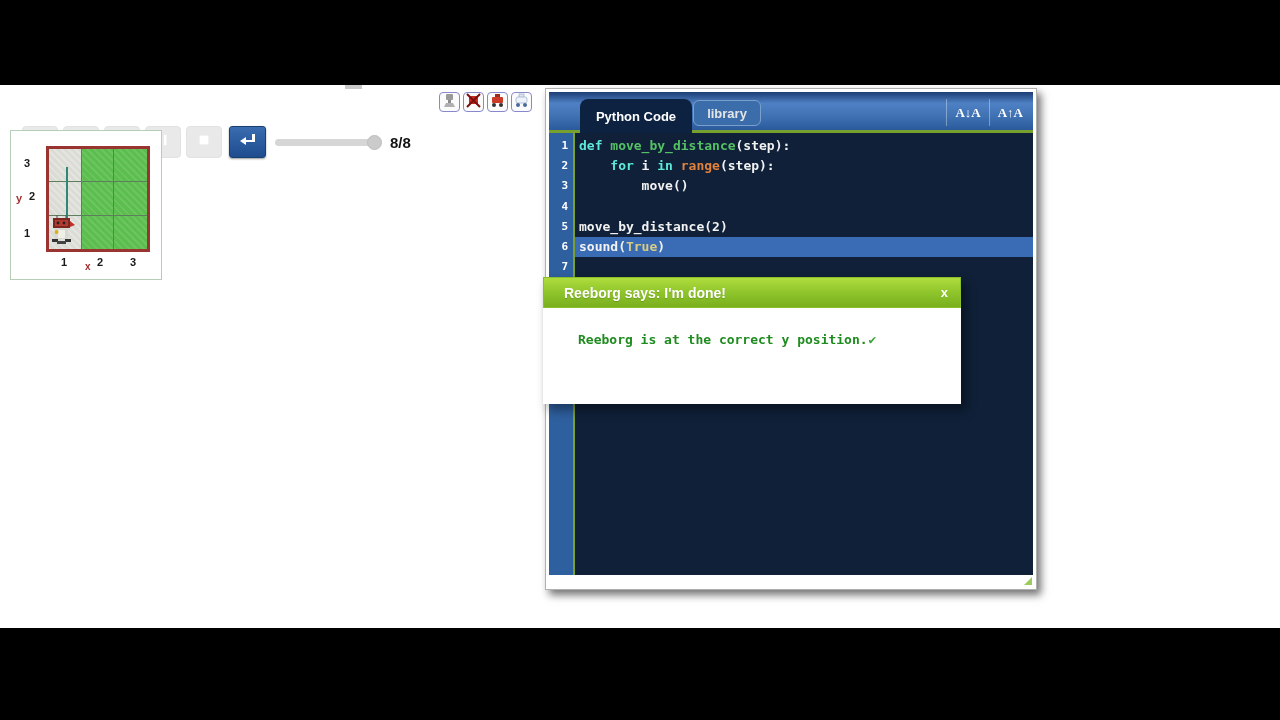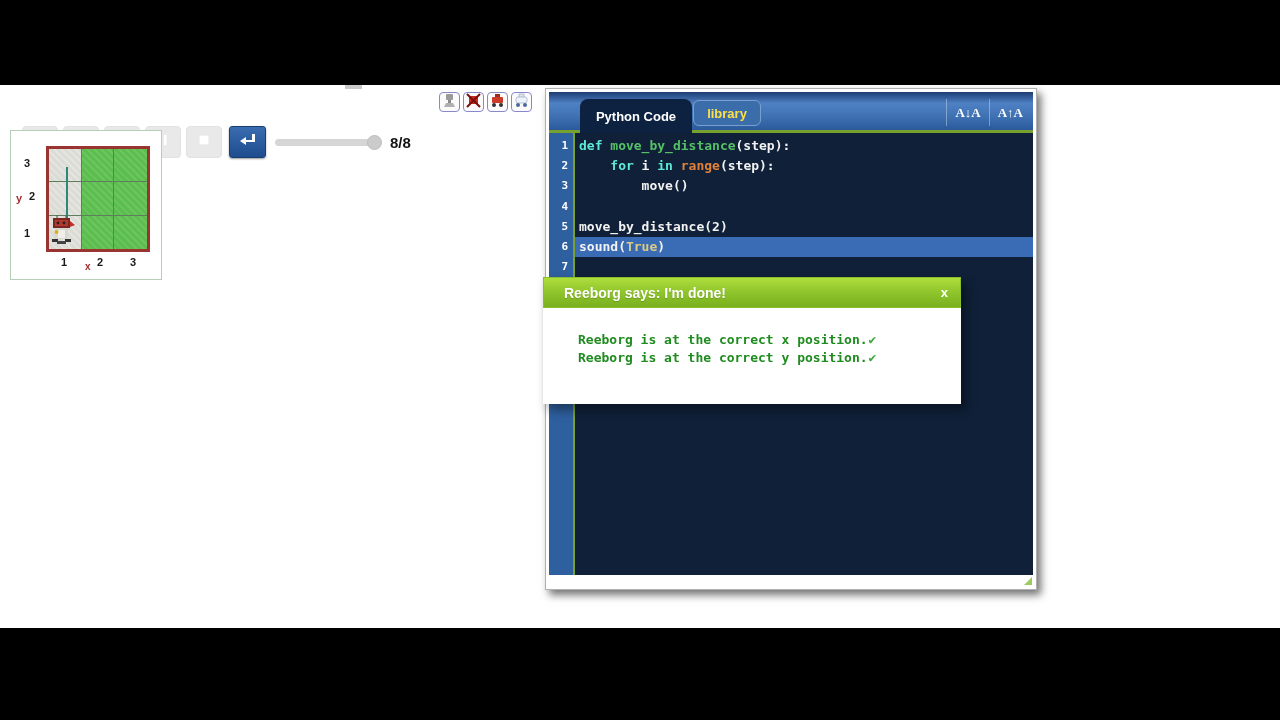--- a/index.html
+++ b/index.html
@@ -46,21 +46,21 @@
   
   .panel { position:absolute; left:545px; top:3px; width:492px; height:502px; background:#fff;
            border:1px solid #b0b0b0; padding:3px; box-shadow:4px 5px 8px rgba(0,0,0,.55); }
   .phead { position:relative; height:41px;
            background:linear-gradient(180deg,#1d3d74 0,#4e81c4 30%,#3f71b2 65%,#2a5a9c 100%);
            border-bottom:3px solid #76a12f; }
   .tab-active { position:absolute; left:31px; top:7px; width:112px; height:34px; background:#0d2140;
                 border-radius:8px 8px 0 0; color:#fff; font-weight:bold; font-size:13px;
                 display:flex; align-items:center; justify-content:center; z-index:2; }
   .tab-lib { position:absolute; left:144px; top:8px; width:68px; height:26px; background:#3c6dab;
-             border:1px solid #7a9fcc; border-radius:6px; color:#fde047; font-size:13px; font-weight:bold;
+             border:1px solid #7a9fcc; border-radius:6px; color:#e5e5e5; font-size:13px; font-weight:bold;
              display:flex; align-items:center; justify-content:center; }
   .fontbtns { position:absolute; right:2px; top:7px; height:27px; display:flex; }
   .fbtn { color:#fff; font-size:13px; font-weight:bold; padding:0 8px; display:flex; align-items:center;
           border-left:1px solid rgba(255,255,255,.35);font-family:Liberation Serif, serif; }
   .codewrap { display:flex; height:442px; }
   .gutter { width:24px; background:#2e5f9e; color:#fff; font-family:"DejaVu Sans Mono",monospace;
             font-size:11px; font-weight:bold; text-align:right; padding:3px 5px 0 0; line-height:20.2px; }
   .gdivider { width:2px; background:#7aa030; }
   .code { flex:1; background:#0f2038; padding-top:3px; font-family:"DejaVu Sans Mono",monospace;
           font-size:13px; font-weight:bold; color:#f2f2f2; overflow:hidden; }
@@ -233,17 +233,16 @@
     </div>
     <div class="resize"></div>
   </div>
 
   <div class="dialog">
     <div class="dhead">
       <span class="dtitle">Reeborg says: I'm done!</span>
       <span class="dclose">x</span>
     </div>
     <div class="dbody" id="dialog-lines">
-        <div><span>Reeborg is at the correct x position.</span><span class="dcheck">✔</span></div>
         <div><span>Reeborg is at the correct y position.</span><span class="dcheck">✔</span></div>
       </div>
   </div>
 </div>
 
 </body></html>

